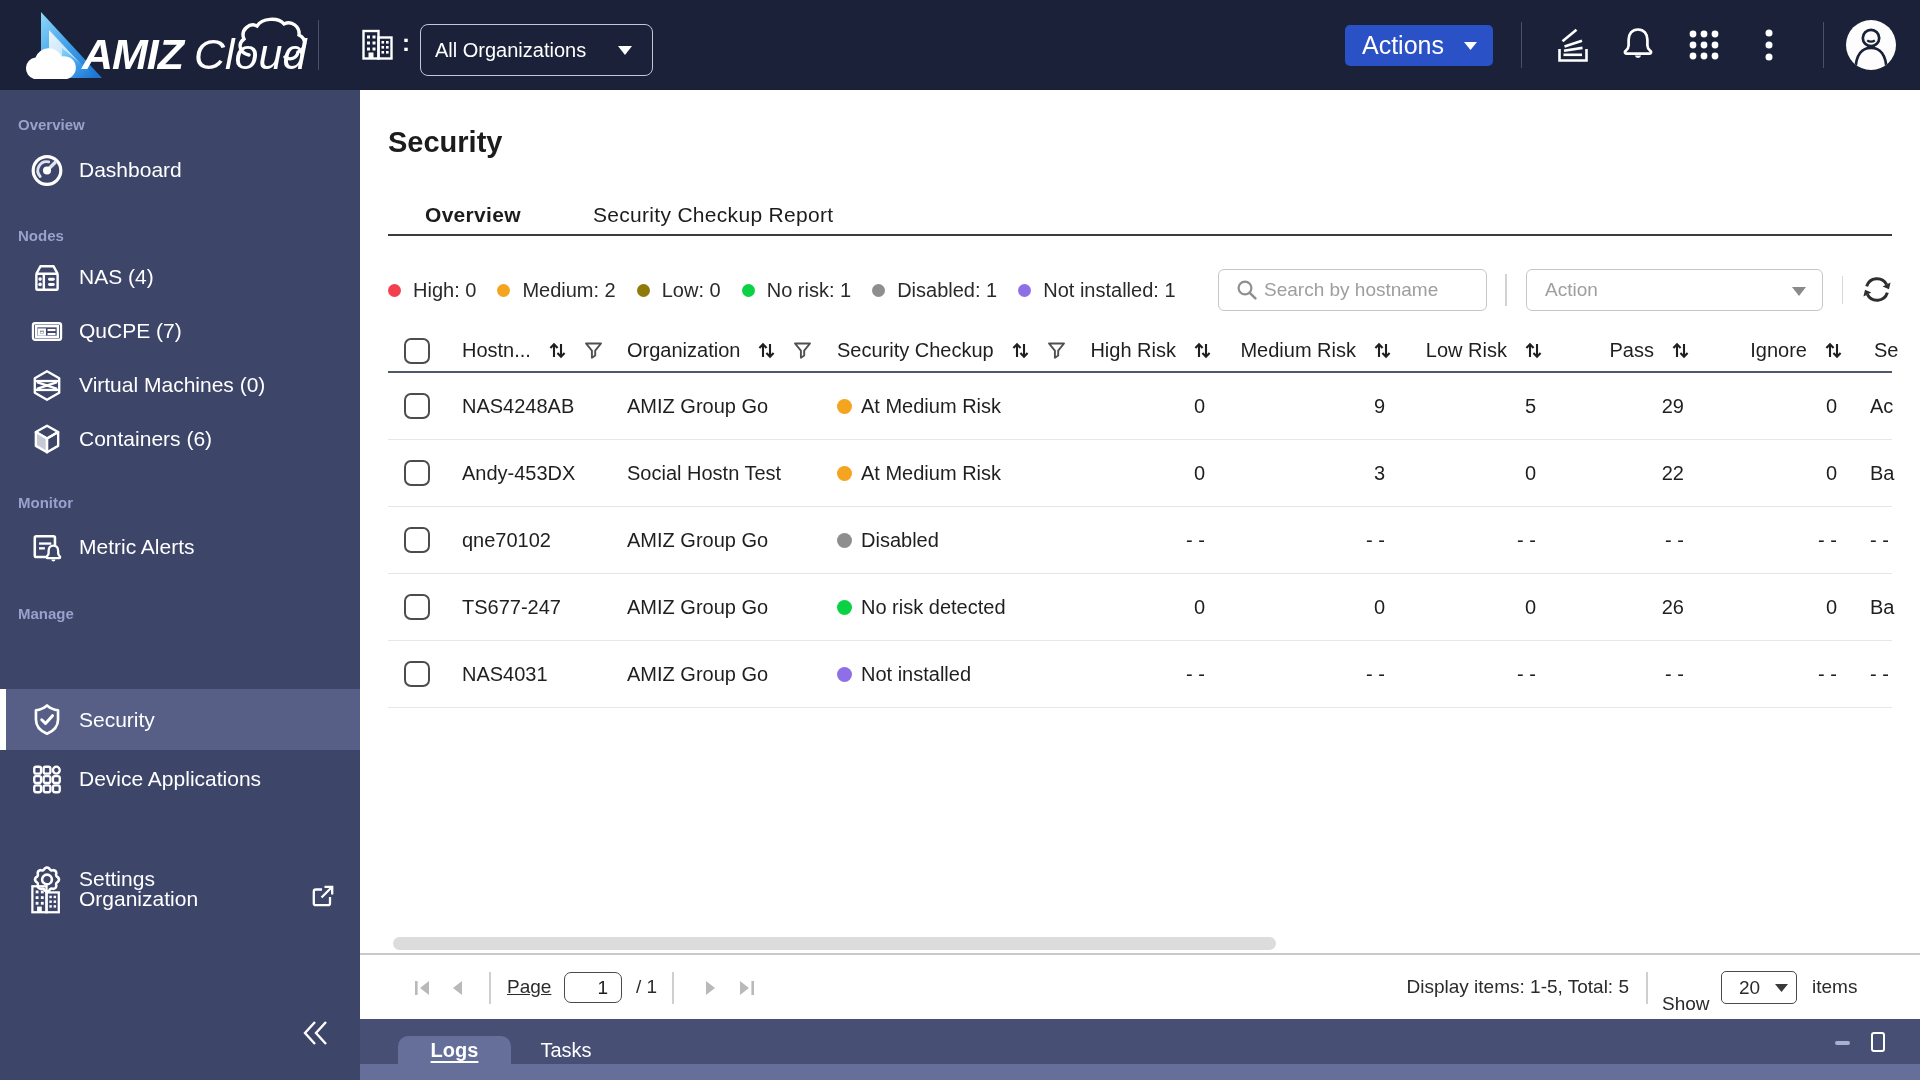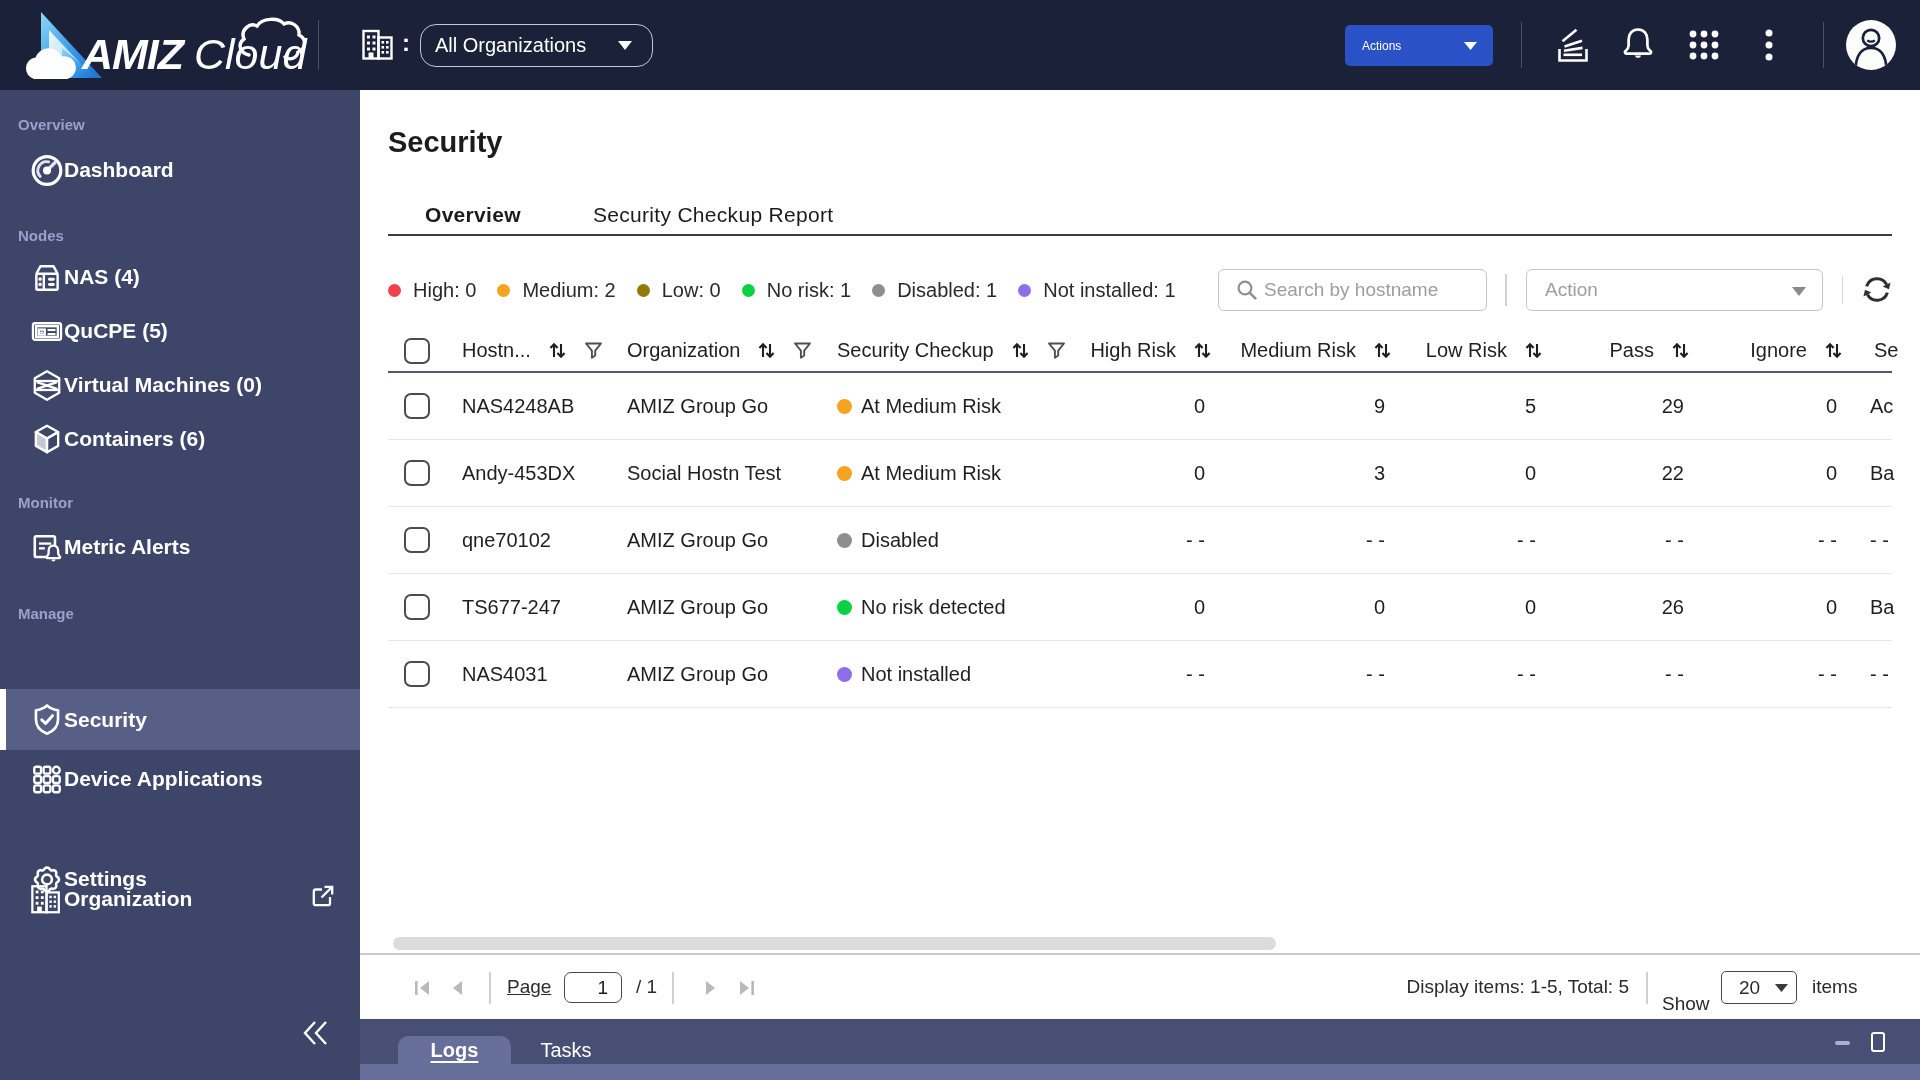--- a/index.html
+++ b/index.html
@@ -6,41 +6,41 @@
   html,body { width:1920px; height:1080px; overflow:hidden; }
   body { font-family:"Liberation Sans", sans-serif; background:#fff; position:relative; }
   .abs { position:absolute; }
 
   
   #topbar { left:0; top:0; width:1920px; height:90px; background:#1a2138; }
   #logo { left:24px; top:8px; width:300px; height:74px; }
   #topbar-sep1 { left:318px; top:20px; width:1px; height:50px; background:#4a5068; }
   #org-icon { left:361px; top:29px; }
   #org-colon { left:402px; top:29px; color:#fff; font-size:24px; font-weight:bold; }
-  #org-select { left:420px; top:24px; width:233px; height:43px; border:1.5px solid #c3c8d4; border-radius:16px; display:flex; align-items:center; color:#fff; font-size:20px; }
+  #org-select { left:420px; top:24px; width:233px; height:52px; border:1.5px solid #c3c8d4; border-radius:8px; display:flex; align-items:center; color:#fff; font-size:20px; }
   #org-select .lbl { margin-left:14px; }
   #org-select .caret { position:absolute; right:20px; }
-  #actions-btn { left:1345px; top:25px; width:148px; height:41px; background:#2b51c7; border-radius:5px; display:flex; align-items:center; color:#fff; font-size:12px; }
+  #actions-btn { left:1345px; top:25px; width:148px; height:41px; background:#2b51c7; border-radius:5px; display:flex; align-items:center; color:#fff; font-size:25px; }
   #actions-btn .lbl { margin-left:17px; }
   #actions-btn .caret { position:absolute; right:16px; }
   #topbar-sep2 { left:1521px; top:22px; width:1px; height:46px; background:#4a5068; }
   #icon-stack { left:1554px; top:26px; }
   #icon-bell  { left:1618px; top:24px; }
   #icon-grid  { left:1686px; top:27px; }
   #icon-kebab { left:1757px; top:27px; }
   #topbar-sep3 { left:1823px; top:22px; width:1px; height:46px; background:#4a5068; }
   #avatar { left:1845px; top:19px; }
 
   
   #sidebar { left:0; top:90px; width:360px; height:990px; background:#3d4569; }
   .side-label { position:absolute; left:18px; color:#98a2cd; font-size:15px; font-weight:bold; }
   .side-item { position:absolute; left:0; width:360px; height:54px; display:flex; align-items:center; color:#fff; }
   .side-item .ic { width:34px; height:34px; margin-left:30px; flex:none; display:flex; align-items:center; justify-content:center; }
   .side-item .ic svg { width:37px; height:37px; }
-  .side-item .txt { font-size:21px; font-weight:bold; white-space:nowrap; }
+  .side-item .txt { margin-left:15px; font-size:21px; font-weight:normal; white-space:nowrap; }
   .side-item.selected { background:#575f87; }
   .side-item.selected::before { content:""; position:absolute; left:0; top:0; width:6px; height:100%; background:#fff; }
   .side-item .extlink { position:absolute; left:307px; }
   #collapse { left:300px; top:929px; }
 
   
   #main { left:360px; top:90px; width:1560px; height:990px; background:#fff; overflow:hidden; }
   #page-title { left:28px; top:36px; font-size:29px; font-weight:bold; color:#1c1c1c; }
   #tabs { left:28px; top:108px; width:1504px; height:38px; border-bottom:2px solid #3c3c3c; }
   .tab { position:absolute; top:5px; font-size:21px; letter-spacing:0.3px; color:#1c1c1c; }
@@ -243,21 +243,21 @@
           <g fill="none" stroke="#fff" stroke-width="2.2">
             <rect x="2.8" y="8.2" width="26.4" height="15.6" rx="2"></rect>
             <rect x="5.8" y="11" width="20.4" height="10"></rect>
             <rect x="8.3" y="14.2" width="5.6" height="4.6"></rect>
           </g>
           <rect x="9.7" y="16" width="2.8" height="1.4" fill="#fff"></rect>
           <line x1="16.5" y1="14.6" x2="24" y2="14.6" stroke="#fff" stroke-width="2"></line>
           <line x1="16.5" y1="18.4" x2="24" y2="18.4" stroke="#fff" stroke-width="2"></line>
         </svg>
       </span>
-      <span class="txt">QuCPE (5)</span>
+      <span class="txt">QuCPE (7)</span>
     </div>
     <div class="side-item" style="top:268px;height:54px">
       <span class="ic">
         <svg width="36" height="36" viewBox="0 0 32 32">
           <g fill="none" stroke="#fff" stroke-width="2.2" stroke-linejoin="round">
             <polygon points="16,2.5 27.5,9.2 27.5,22.8 16,29.5 4.5,22.8 4.5,9.2"></polygon>
             <line x1="4.5" y1="11.8" x2="27.5" y2="11.8"></line>
             <line x1="4.5" y1="20.2" x2="27.5" y2="20.2"></line>
             <line x1="6.5" y1="12.8" x2="25.5" y2="19.2"></line>
             <line x1="25.5" y1="12.8" x2="6.5" y2="19.2"></line>

